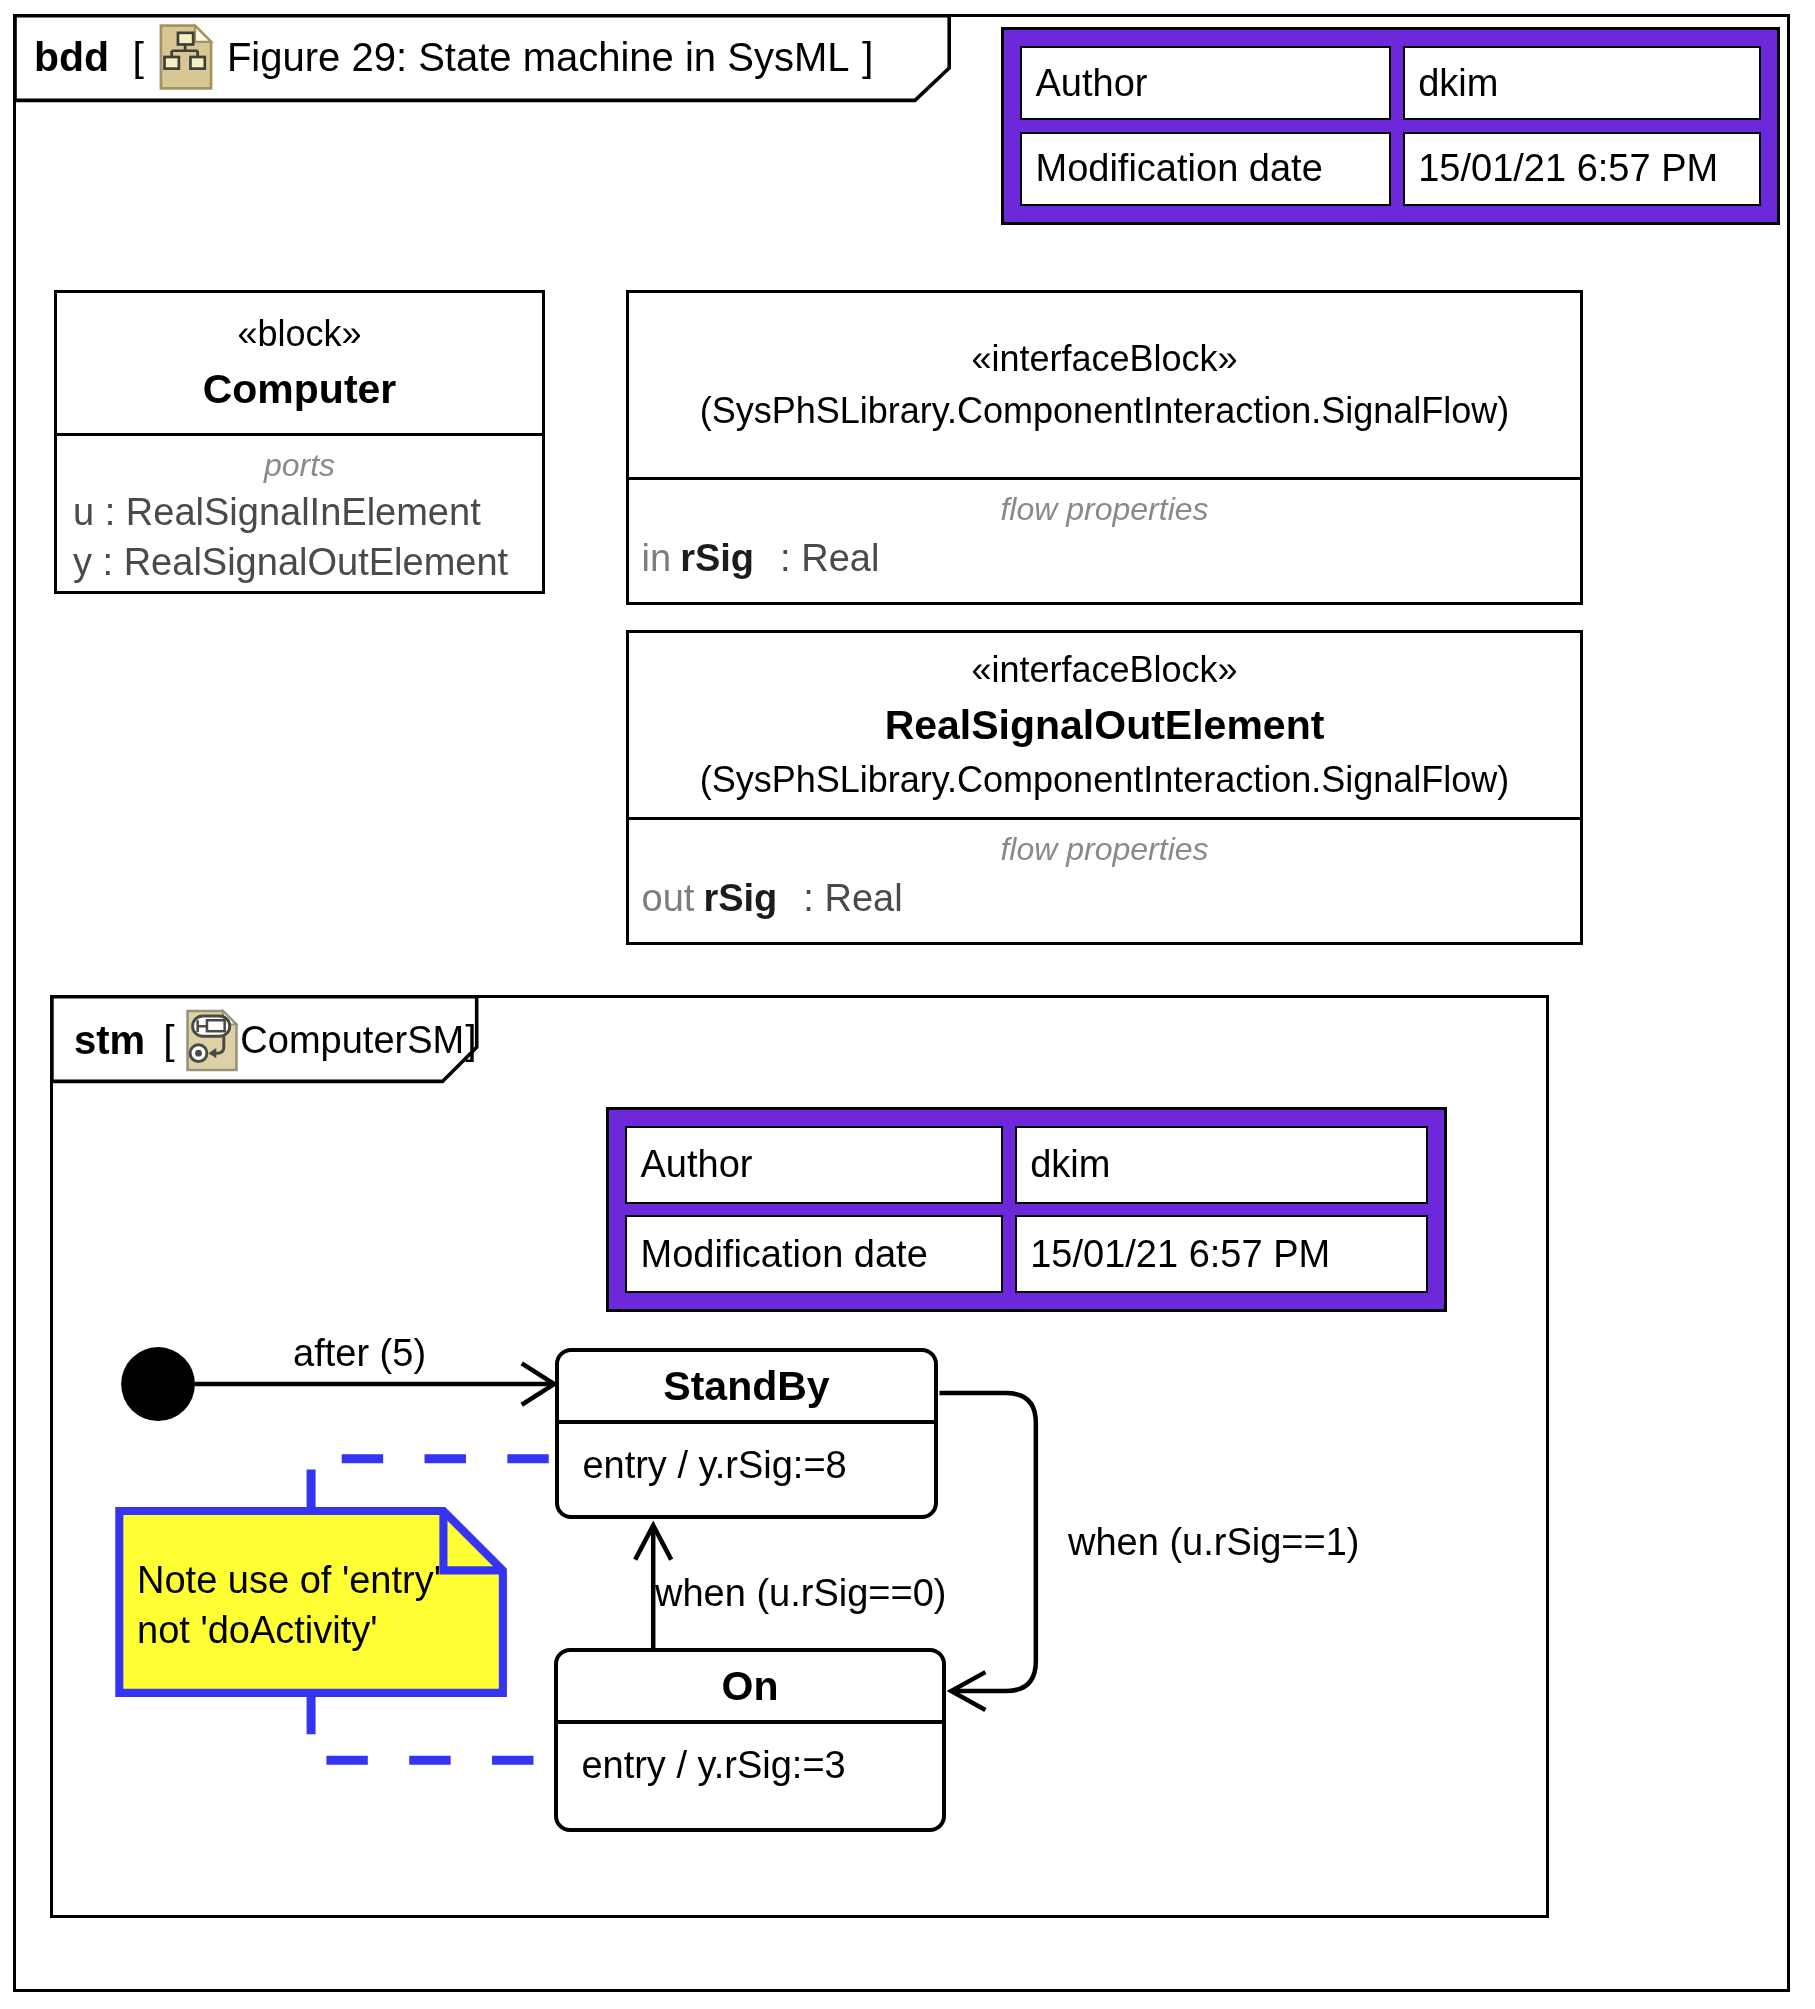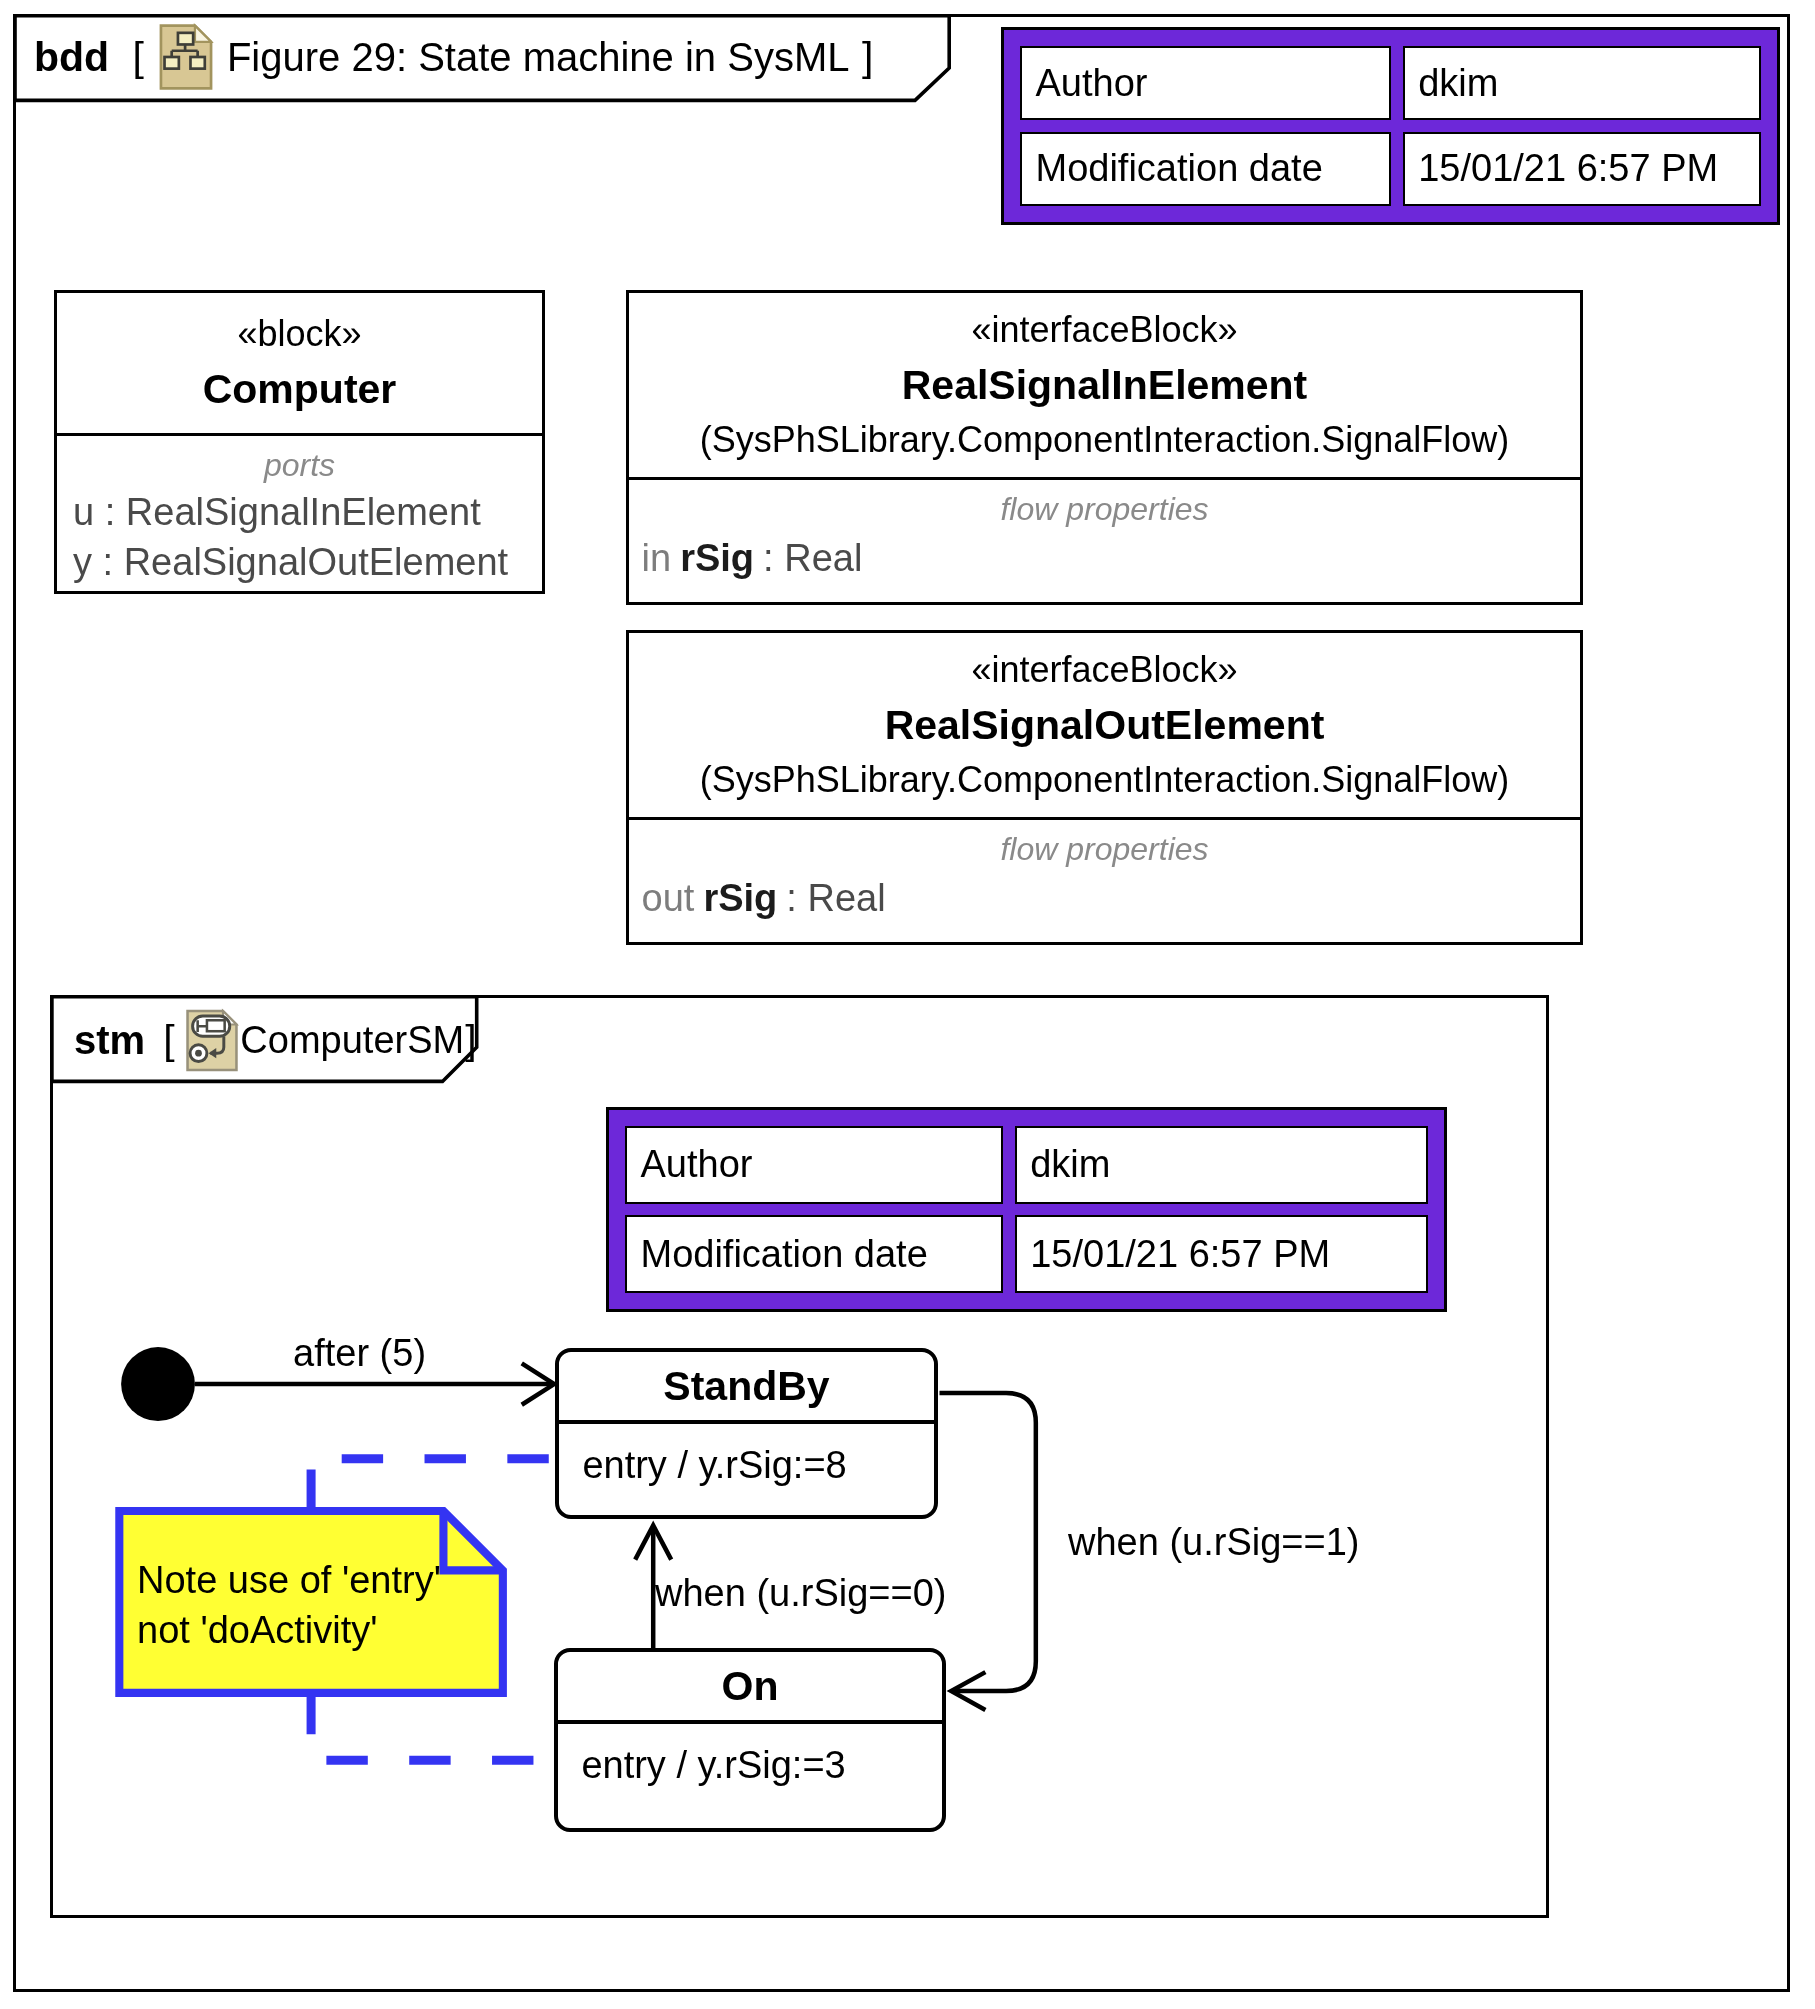--- a/index.html
+++ b/index.html
@@ -29,21 +29,21 @@
   .block-head{border-bottom:3.6px solid #000;display:flex;flex-direction:column;
               align-items:center;justify-content:center;}
   .stereo{font-size:36px;}
   .bname{font-size:41px;font-weight:bold;margin-top:10.8px;}
   .lib{font-size:36px;margin-top:10.8px;white-space:nowrap;}
   .comp-label{font-size:32px;font-style:italic;color:#8a8a8a;text-align:center;margin-top:10.8px;}
   .prop{font-size:38px;color:#4a4a4a;padding-left:16px;margin-top:7.2px;white-space:nowrap;}
   .flow-line{font-size:38px;padding-left:12.6px;margin-top:9px;white-space:nowrap;}
   .flow-dir{color:#7d7d7d;}
   .flow-name{font-weight:bold;color:#1c1c1c;margin-left:9px;}
-  .flow-type{color:#4a4a4a;margin-left:9px;}
+  .flow-type{color:#4a4a4a;margin-left:26px;}
 
   
   .state{position:absolute;border:4.5px solid #000;border-radius:16px;background:#fff;box-sizing:border-box;}
   .state-title{height:68px;border-bottom:4.5px solid #000;display:flex;align-items:center;
                justify-content:center;font-size:41px;font-weight:bold;}
   .state-entry{font-size:38px;padding:20px 0 0 23.4px;white-space:nowrap;}
 
   .tlabel{position:absolute;font-size:38px;white-space:nowrap;}
   .note-text{position:absolute;left:137px;top:1555px;font-size:38px;line-height:1.32;color:#000;}
 </style>
@@ -96,21 +96,20 @@
     <div>
       <div class="comp-label">ports</div>
       <div class="prop">u : RealSignalInElement</div>
       <div class="prop">y : RealSignalOutElement</div>
     </div>
   </div>
 
   <div class="uml-block" style="left:626px;top:290px;width:957px;height:315px;">
     <div class="block-head" style="height:184px;">
       <div class="stereo">«interfaceBlock»</div>
-      <div class="bname">RealSignalInElement</div>
       <div class="lib">(SysPhSLibrary.ComponentInteraction.SignalFlow)</div>
     </div>
     <div>
       <div class="comp-label">flow properties</div>
       <div class="flow-line">
         <span class="flow-dir">in</span><span class="flow-name">rSig</span><span class="flow-type">: Real</span>
       </div>
     </div>
   </div>
 

